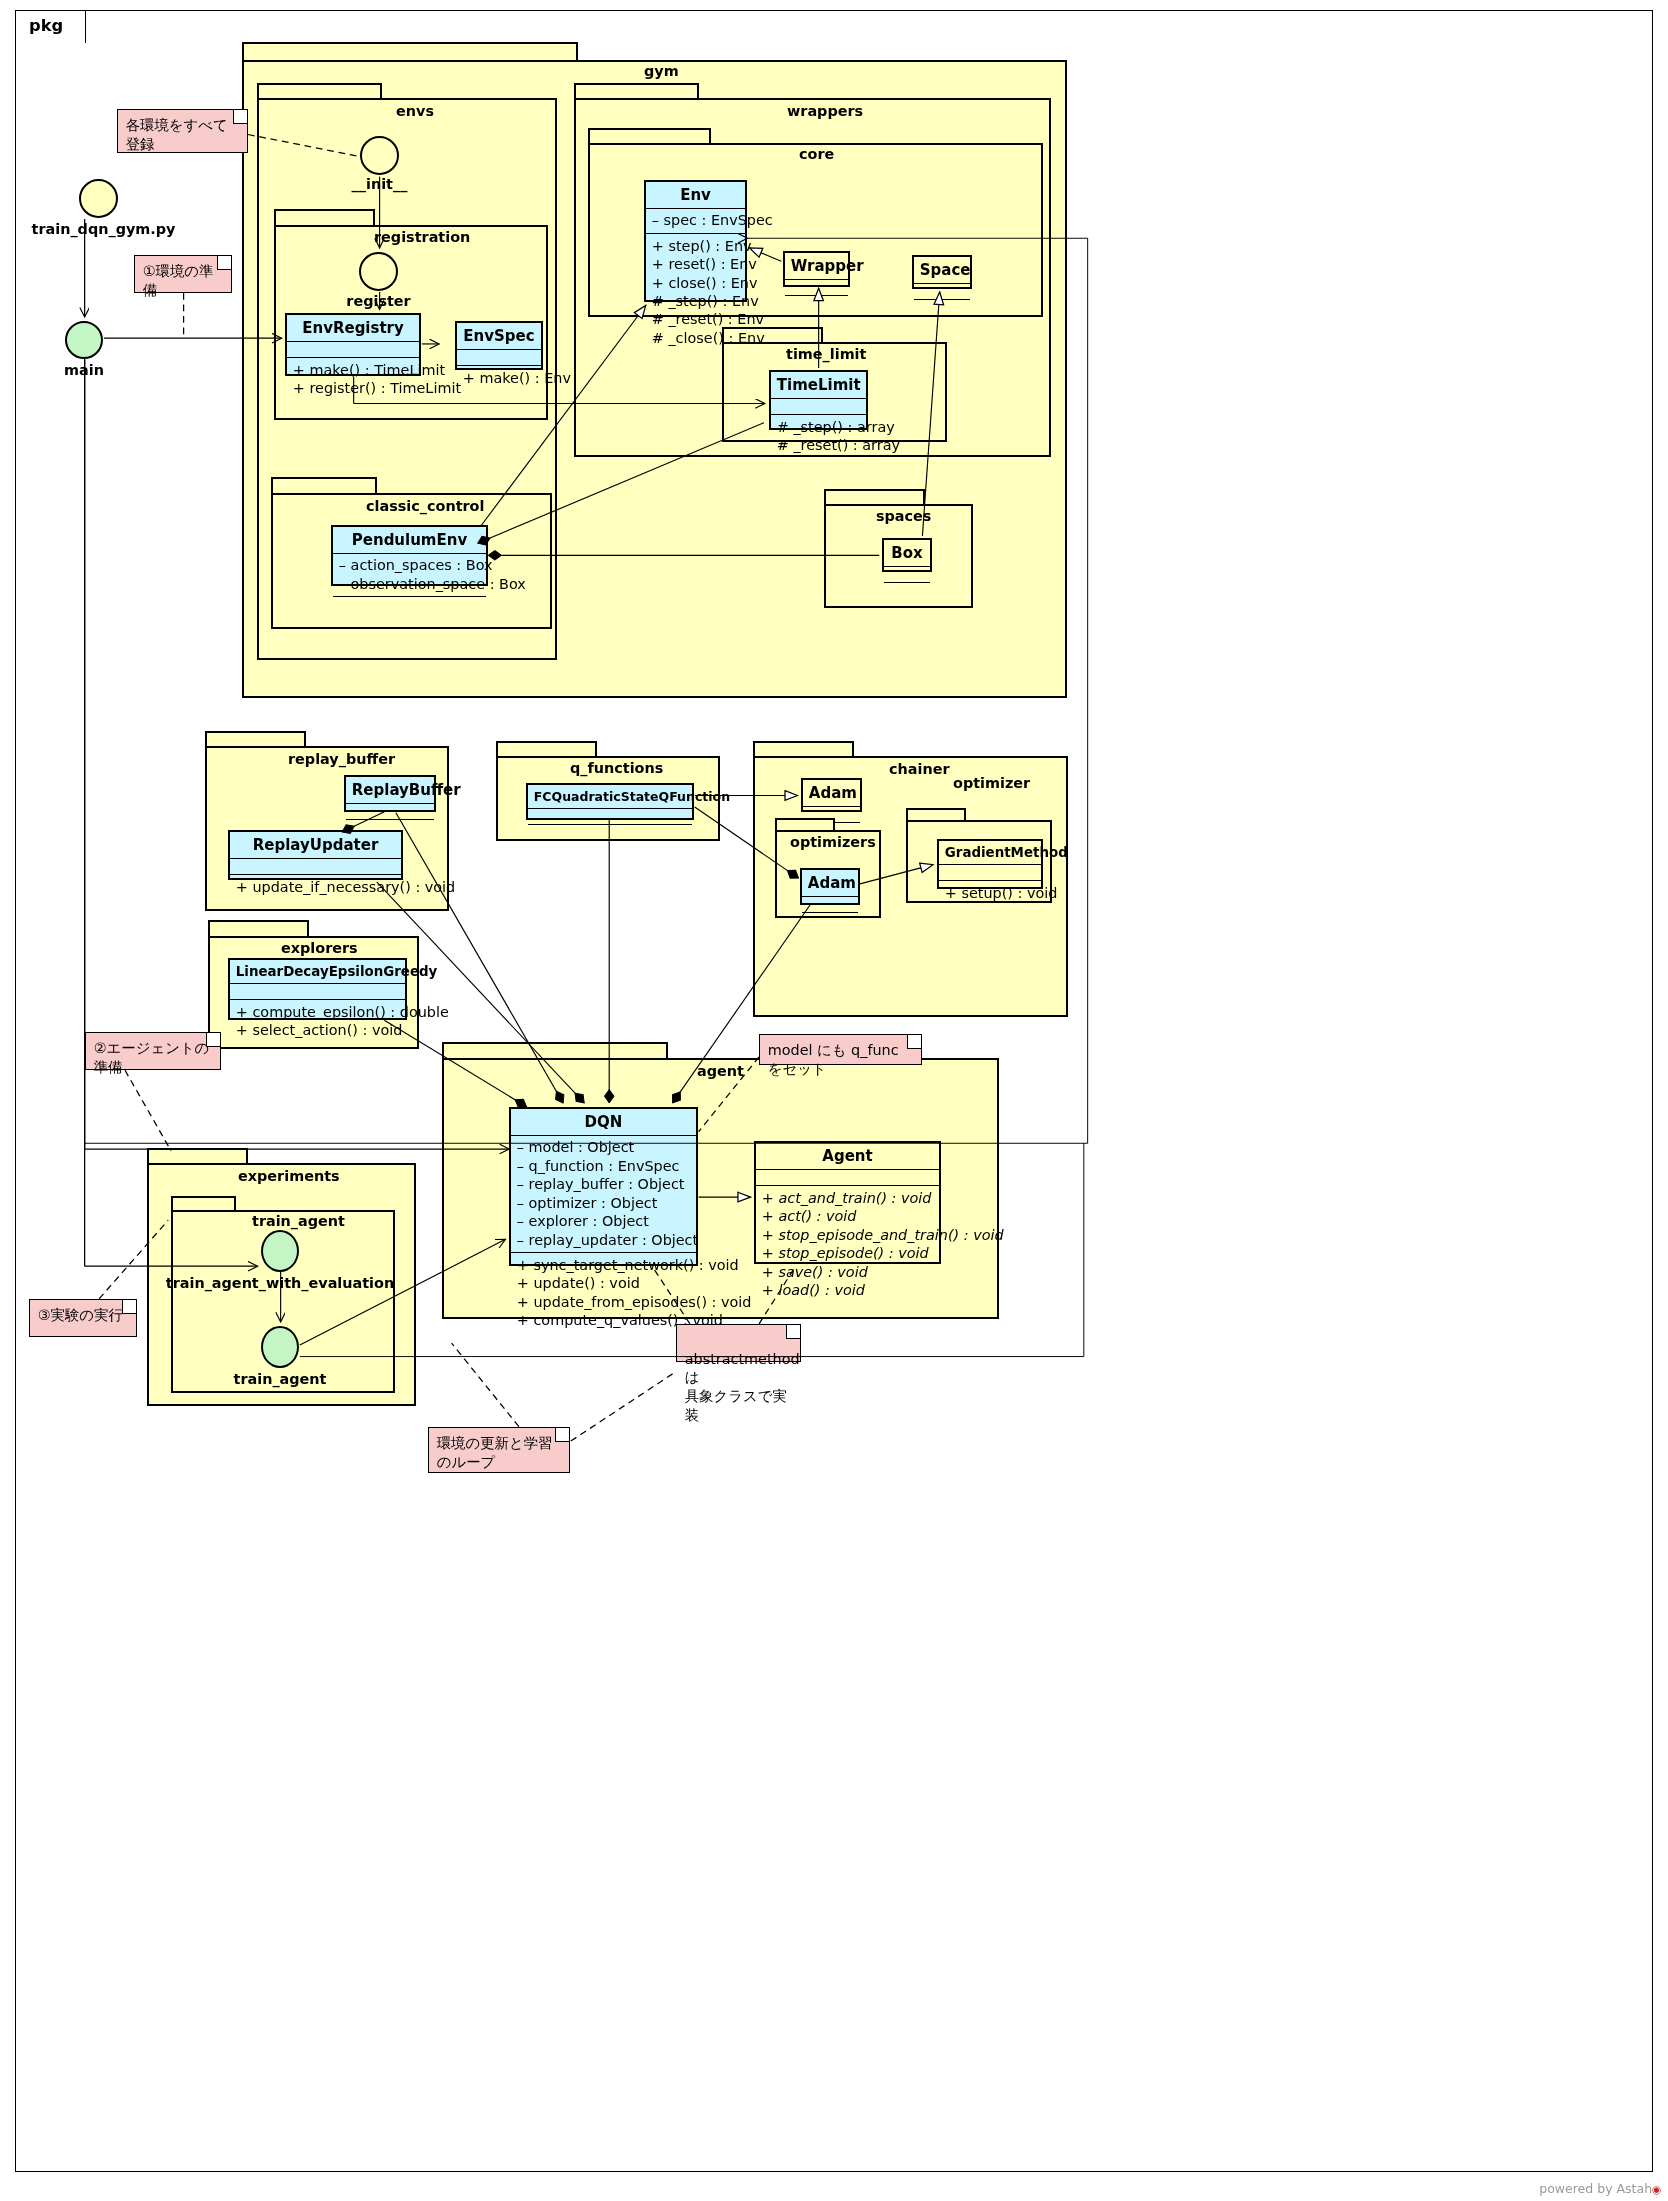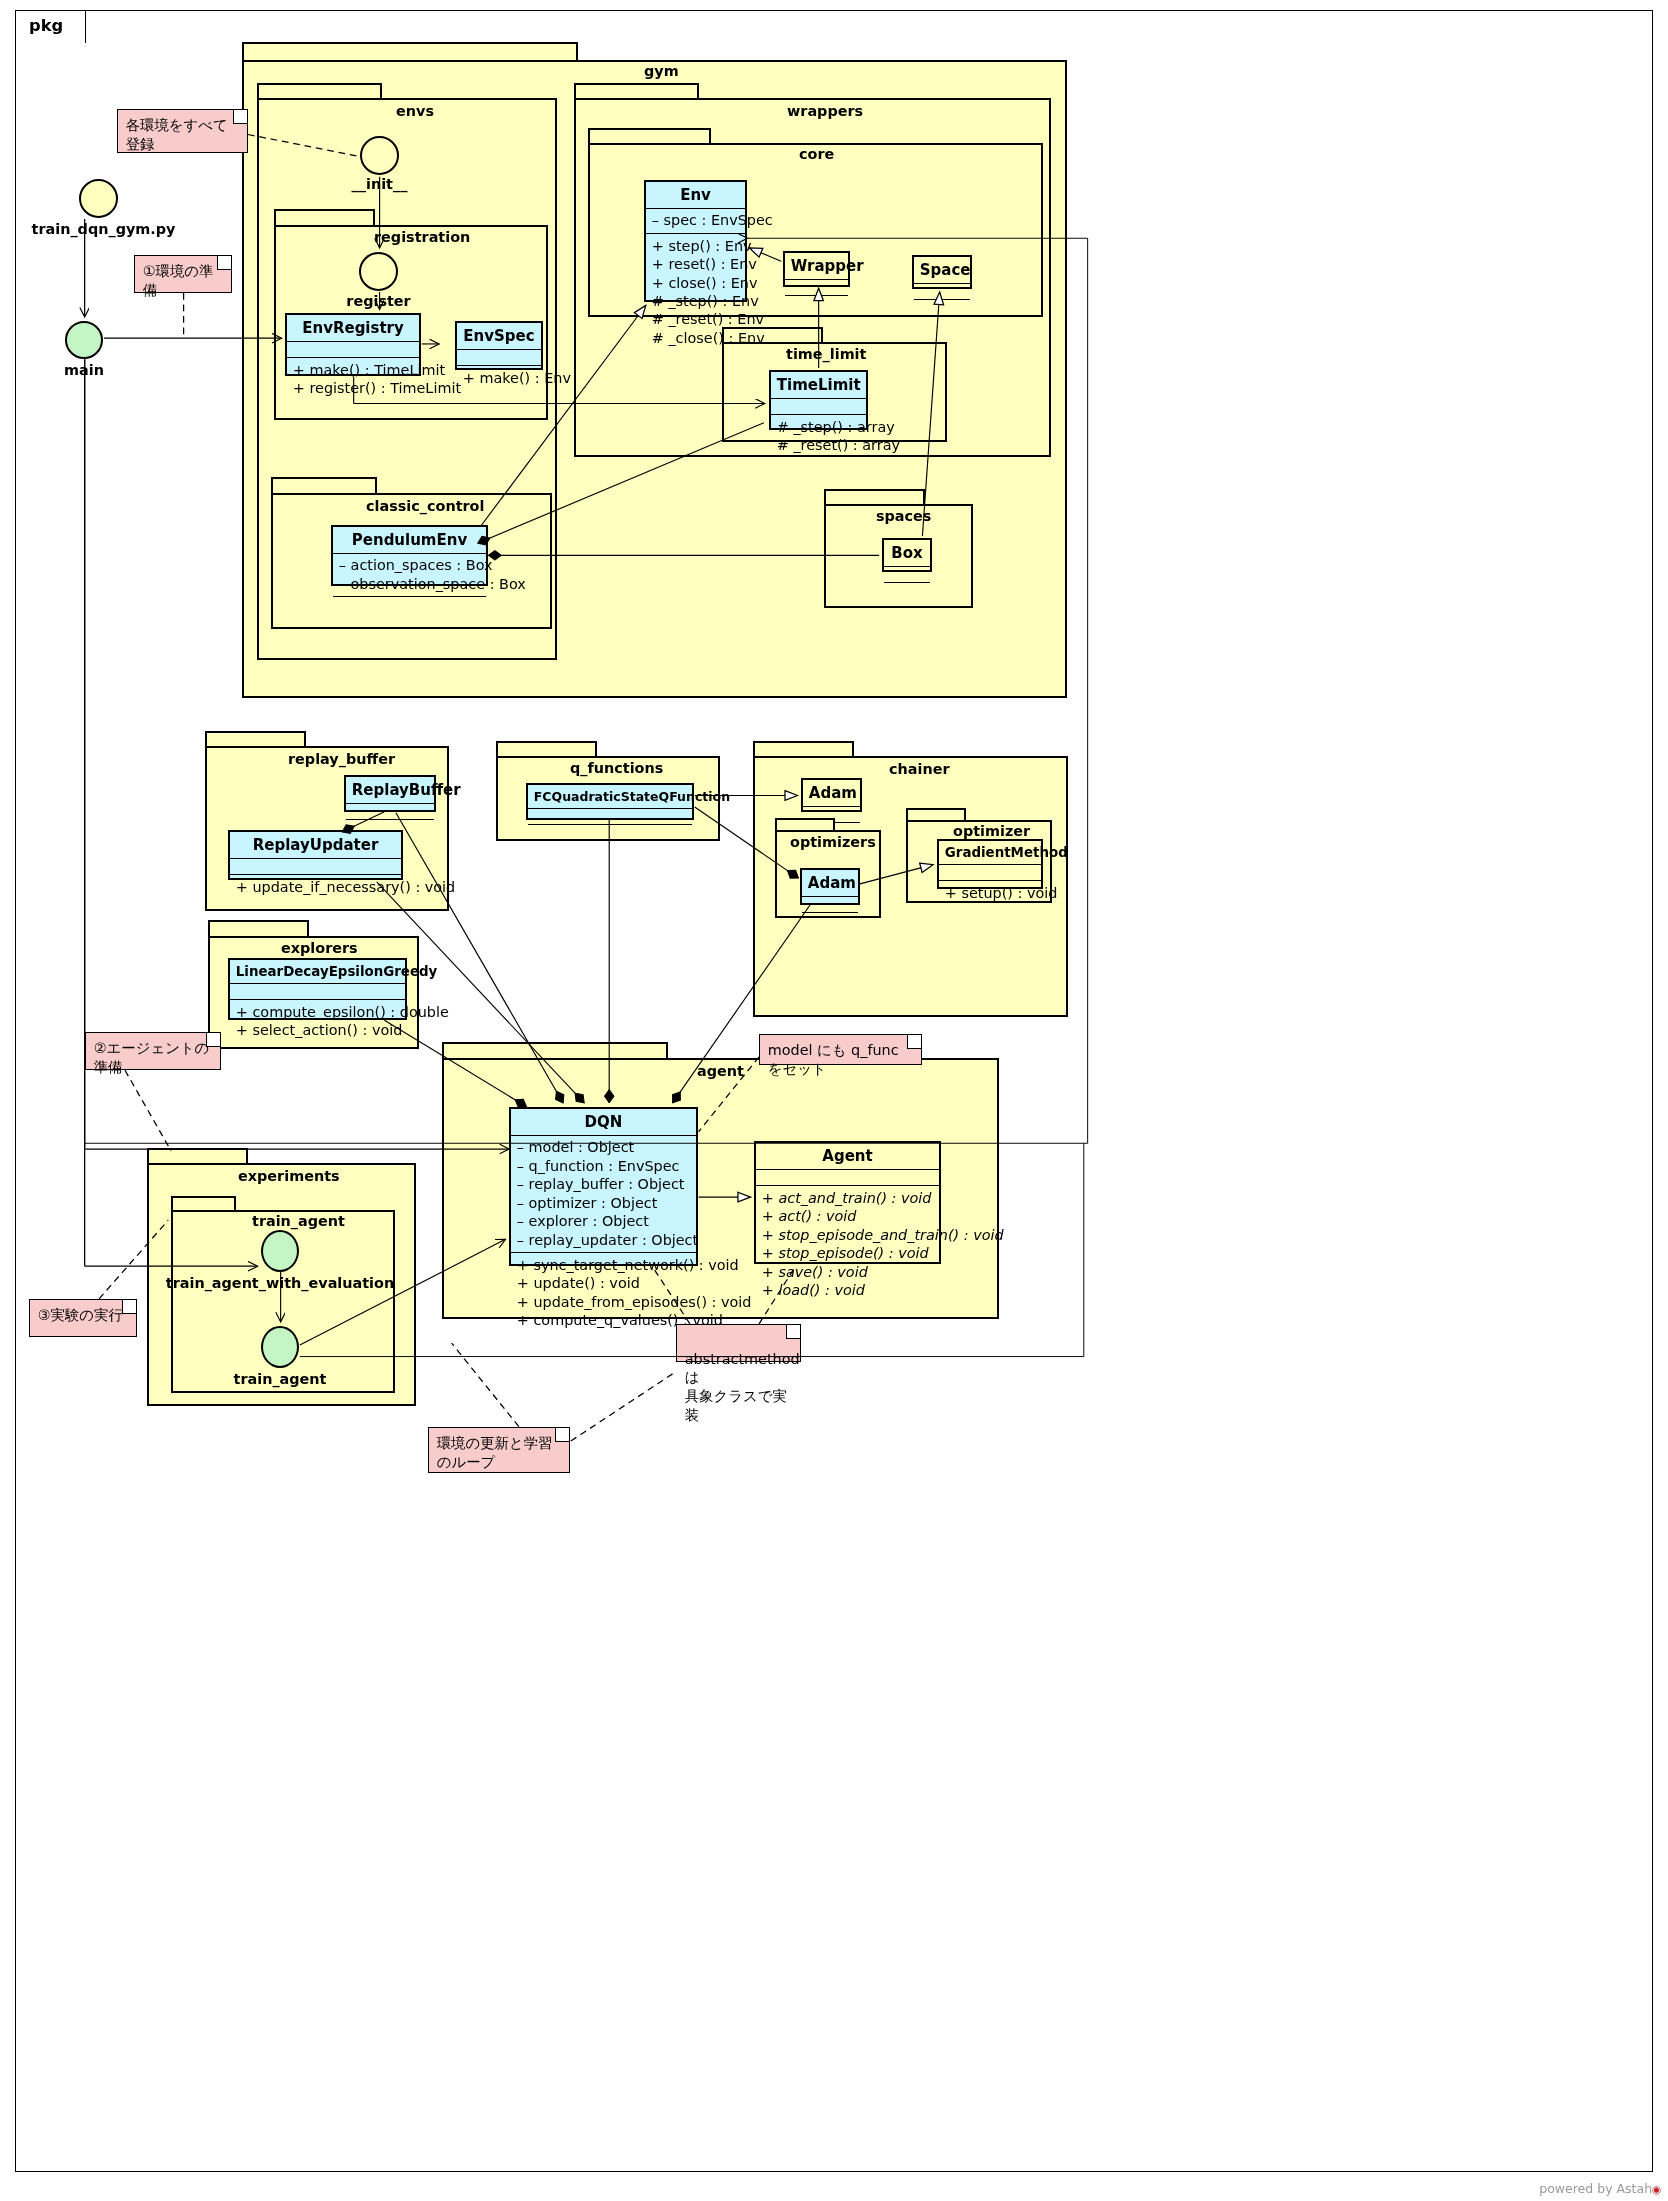--- a/index.html
+++ b/index.html
@@ -208,21 +208,21 @@
   <div class="pkg-label" style="left:790px;top:834px;">optimizers</div>
 
   <div class="cls" style="left:800px;top:868px;width:60px;height:37px;">
     <div class="cls-name">Adam</div>
     <div class="cls-attrs empty"></div>
     <div class="cls-ops empty"></div>
   </div>
 
   <div class="pkg-tab" style="left:906px;top:808px;width:60px;height:13.4px;"></div>
   <div class="pkg" style="left:906px;top:820px;width:146px;height:83px;"></div>
-  <div class="pkg-label" style="left:953px;top:823px;">optimizer</div>
+  <div class="pkg-label" style="left:953px;top:775px;">optimizer</div>
 
   <div class="cls plain" style="left:937px;top:839px;width:106px;height:50px;">
     <div class="cls-name" style="font-size:13.4px;">GradientMethod</div>
     <div class="cls-attrs empty"></div>
     <div class="cls-ops">
       <div>+ setup() : void</div>
     </div>
   </div>
 
   <div class="pkg-tab" style="left:442px;top:1042px;width:226px;height:17.3px;"></div>

